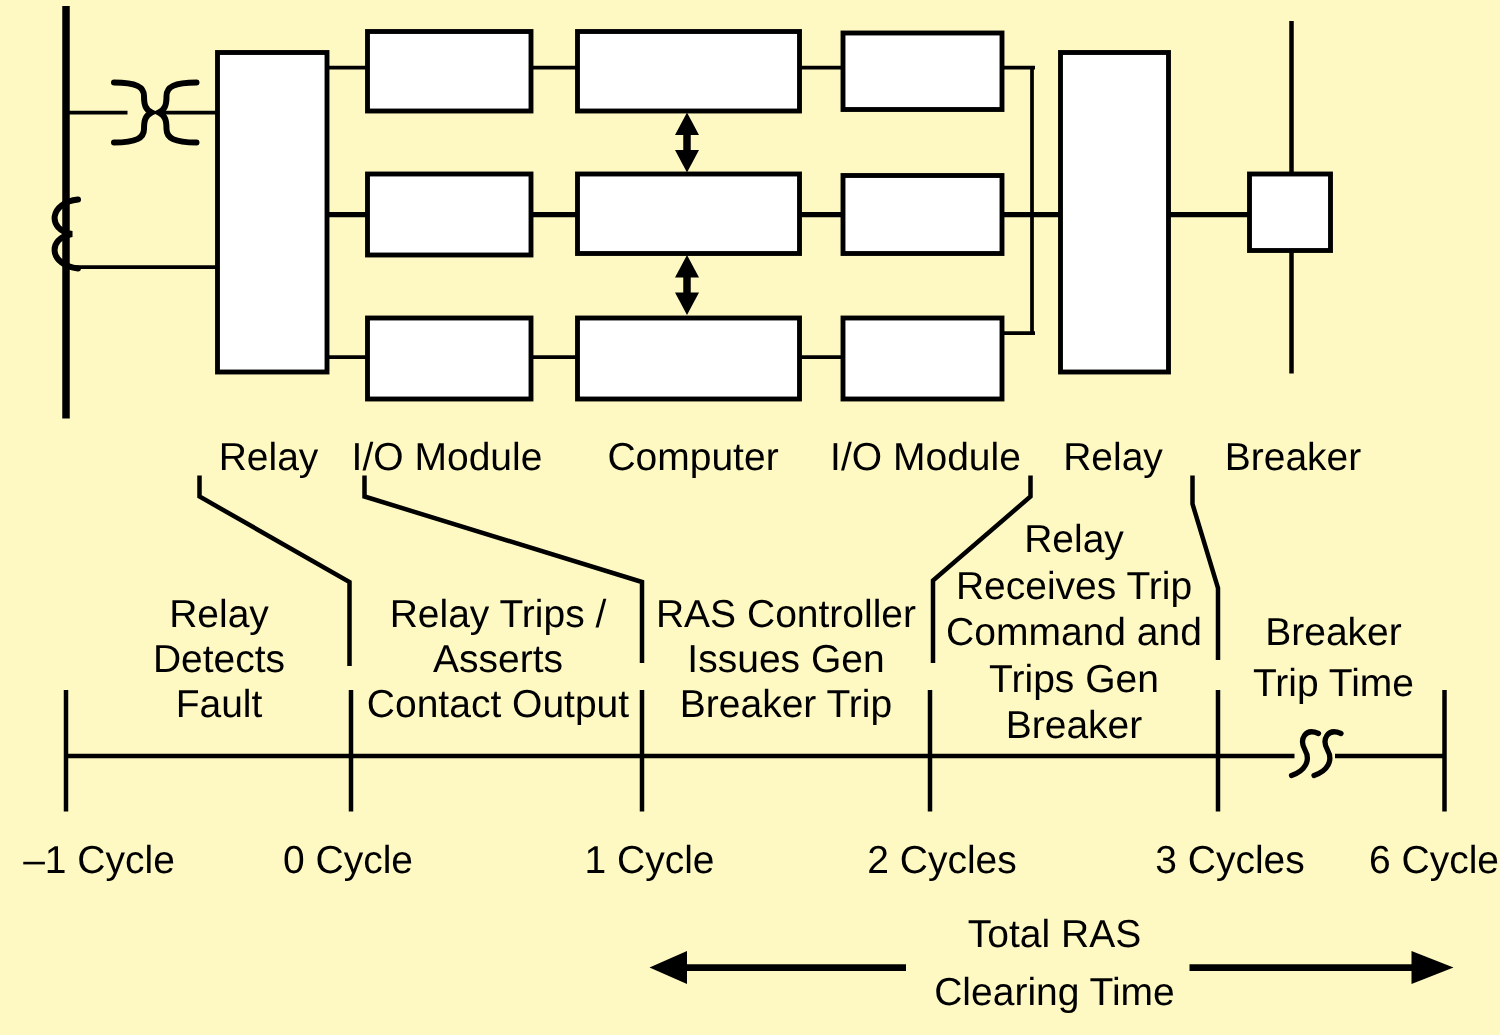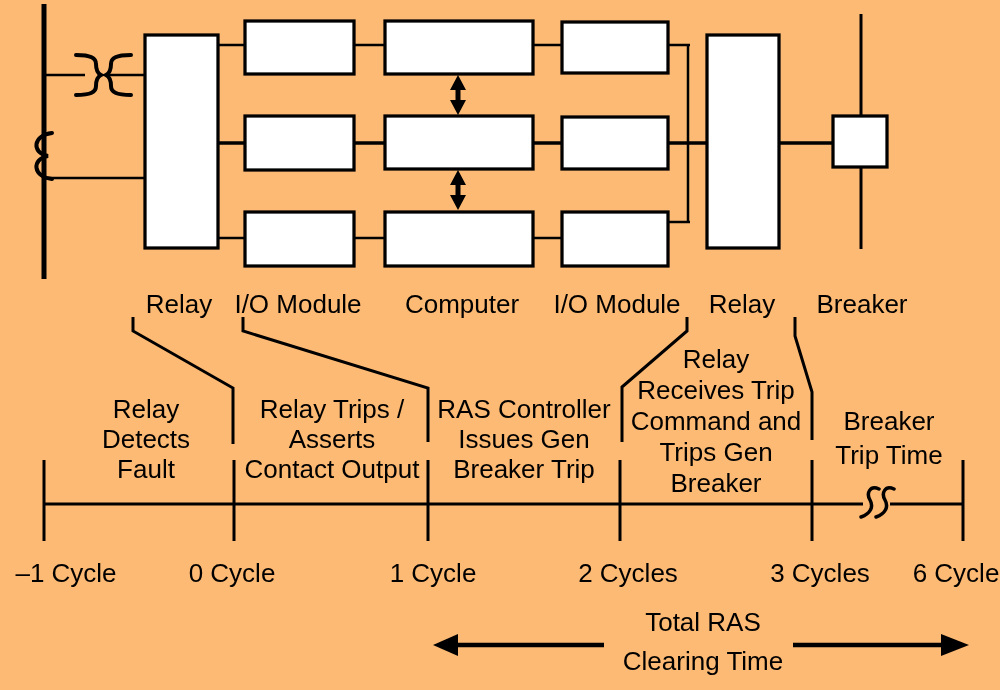--- a/index.html
+++ b/index.html
@@ -4,21 +4,21 @@
 <style>
   html, body {
     margin: 0;
     padding: 0;
     background: #ffffff;
   }
   .stage {
     position: relative;
     width: 1000px;
     height: 690px;
-    background: #fdba74;
+    background: #fef9c3;
     overflow: hidden;
   }
   svg text {
     font-family: "Liberation Sans", sans-serif;
     font-size: 26px;
     fill: #000000;
     text-anchor: middle;
   }
   .ink-stroke { stroke: #000000; fill: none; }
   .ink-fill   { fill: #000000; stroke: none; }

